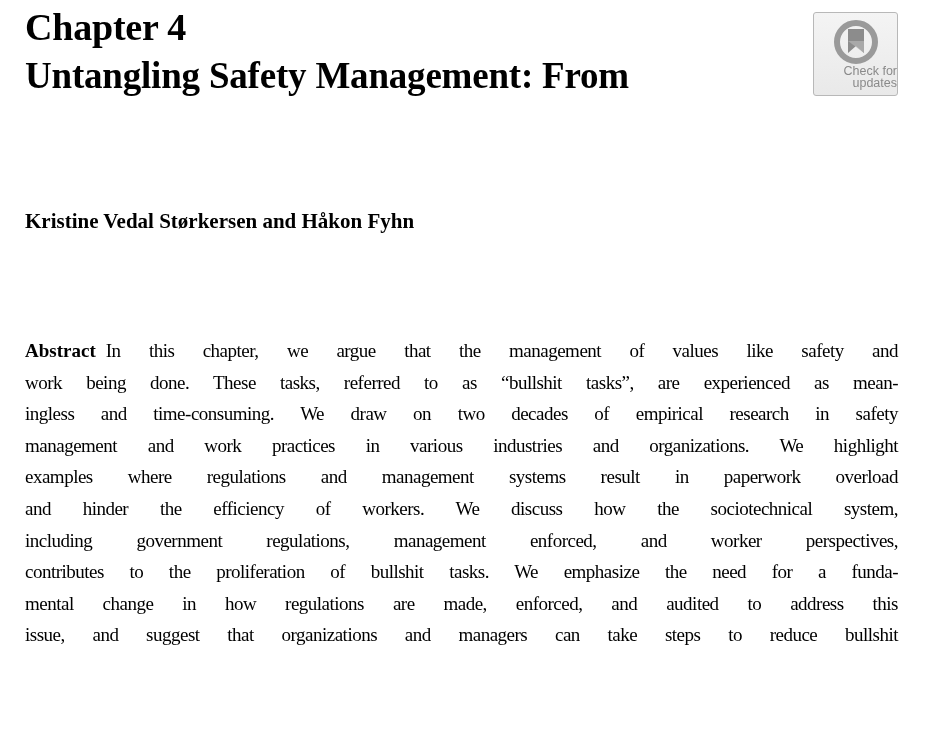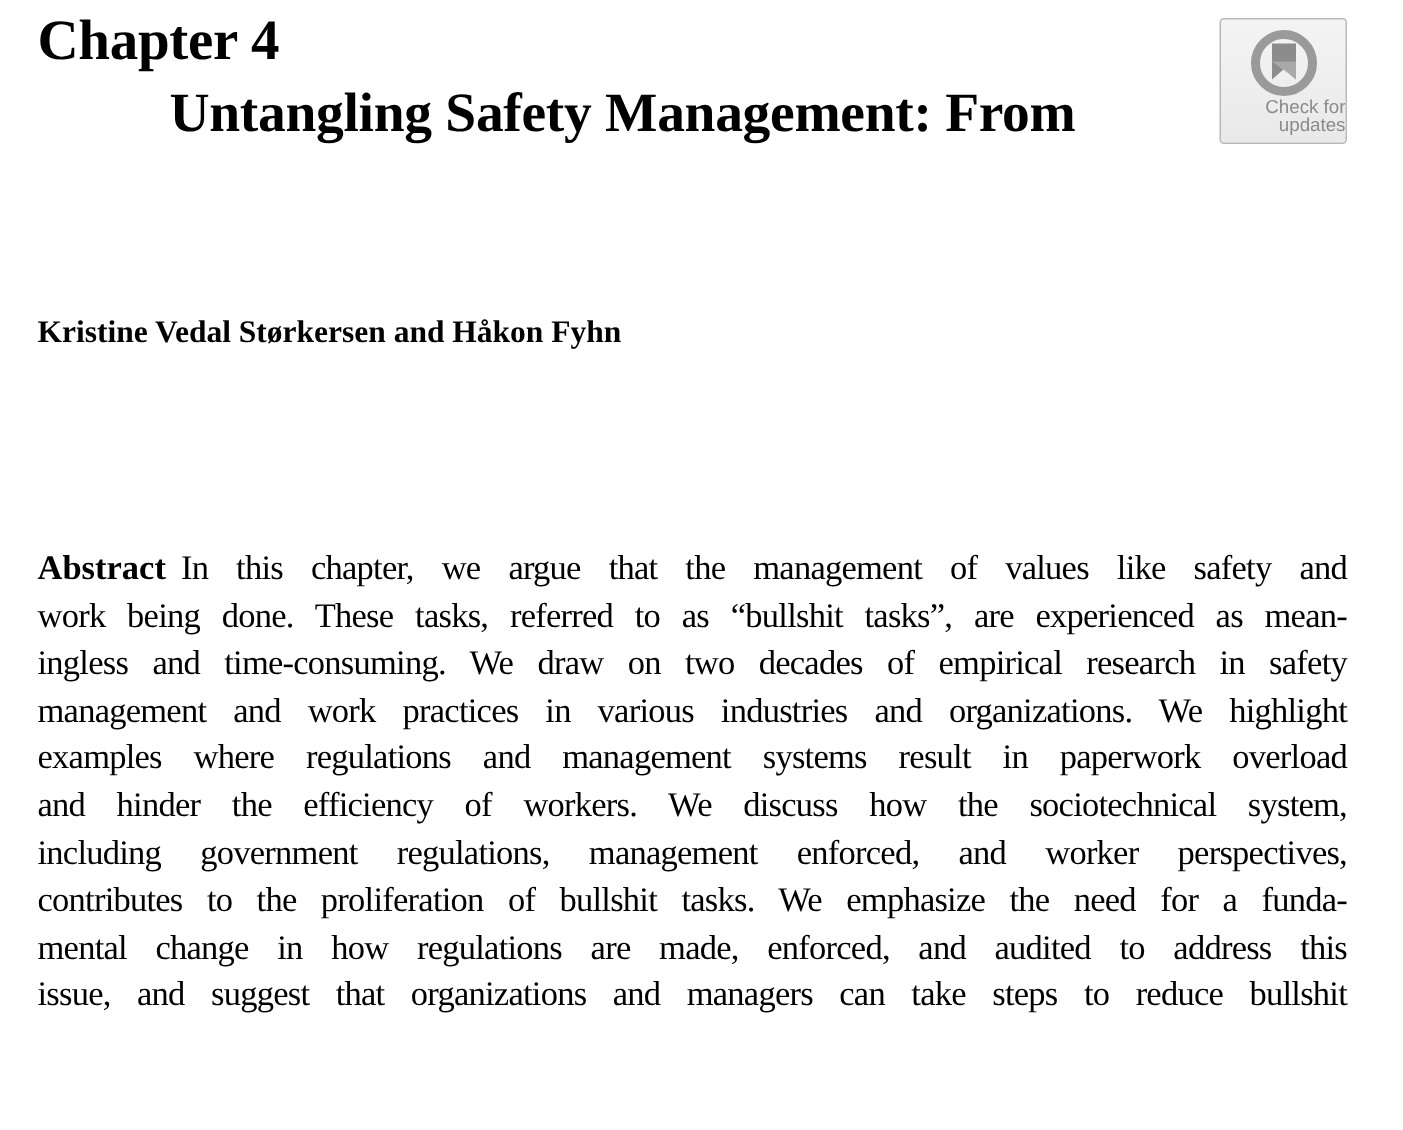--- a/index.html
+++ b/index.html
@@ -34,37 +34,37 @@
       font-family: "Liberation Sans", "DejaVu Sans", sans-serif;
       font-size: 12.5px; line-height: 12px; color: #8a8a8a;
     }
     .badge-text span { display: block; }
     .authors {
       position: absolute; left: 25px; top: 207px;
       font-weight: bold; font-size: 21px; line-height: 28px;
       white-space: nowrap;
     }
     .abstract {
-      position: absolute; left: 25px; top: 363px; width: 873px;
-      font-size: 23px; line-height: 31.6px;
+      position: absolute; left: 25px; top: 335px; width: 873px;
+      font-size: 19px; line-height: 31.6px;
     }
     .abstract .line {
       display: block; white-space: nowrap;
       text-align: justify; text-align-last: justify;
       letter-spacing: -0.5px;
     }
     .abstract .line.last { text-align-last: left; }
     .abstract .label { font-weight: bold; letter-spacing: 0; margin-right: 10px; }
   </style>
 </head>
 <body>
 
 <div class="chapter-label">Chapter 4</div>
 
-<h1 class="chapter-title" style="margin:0;text-align:center;">
+<h1 class="chapter-title" style="margin:0;">
   <span>Untangling Safety Management: From</span>
 </h1>
 
 <div class="badge">
   <svg class="badge-icon" viewBox="0 0 46 46">
     <circle cx="23" cy="23" r="19" fill="none" stroke="#9a9a9a" stroke-width="6"></circle>
     <path d="M15 10 H31 V34 L23 27 L15 34 Z" fill="#8c8c8c"></path>
     <path d="M15 22 L31 34 V22 Z" fill="#b5b5b5" opacity="0.7"></path>
   </svg>
   <div class="badge-text">

